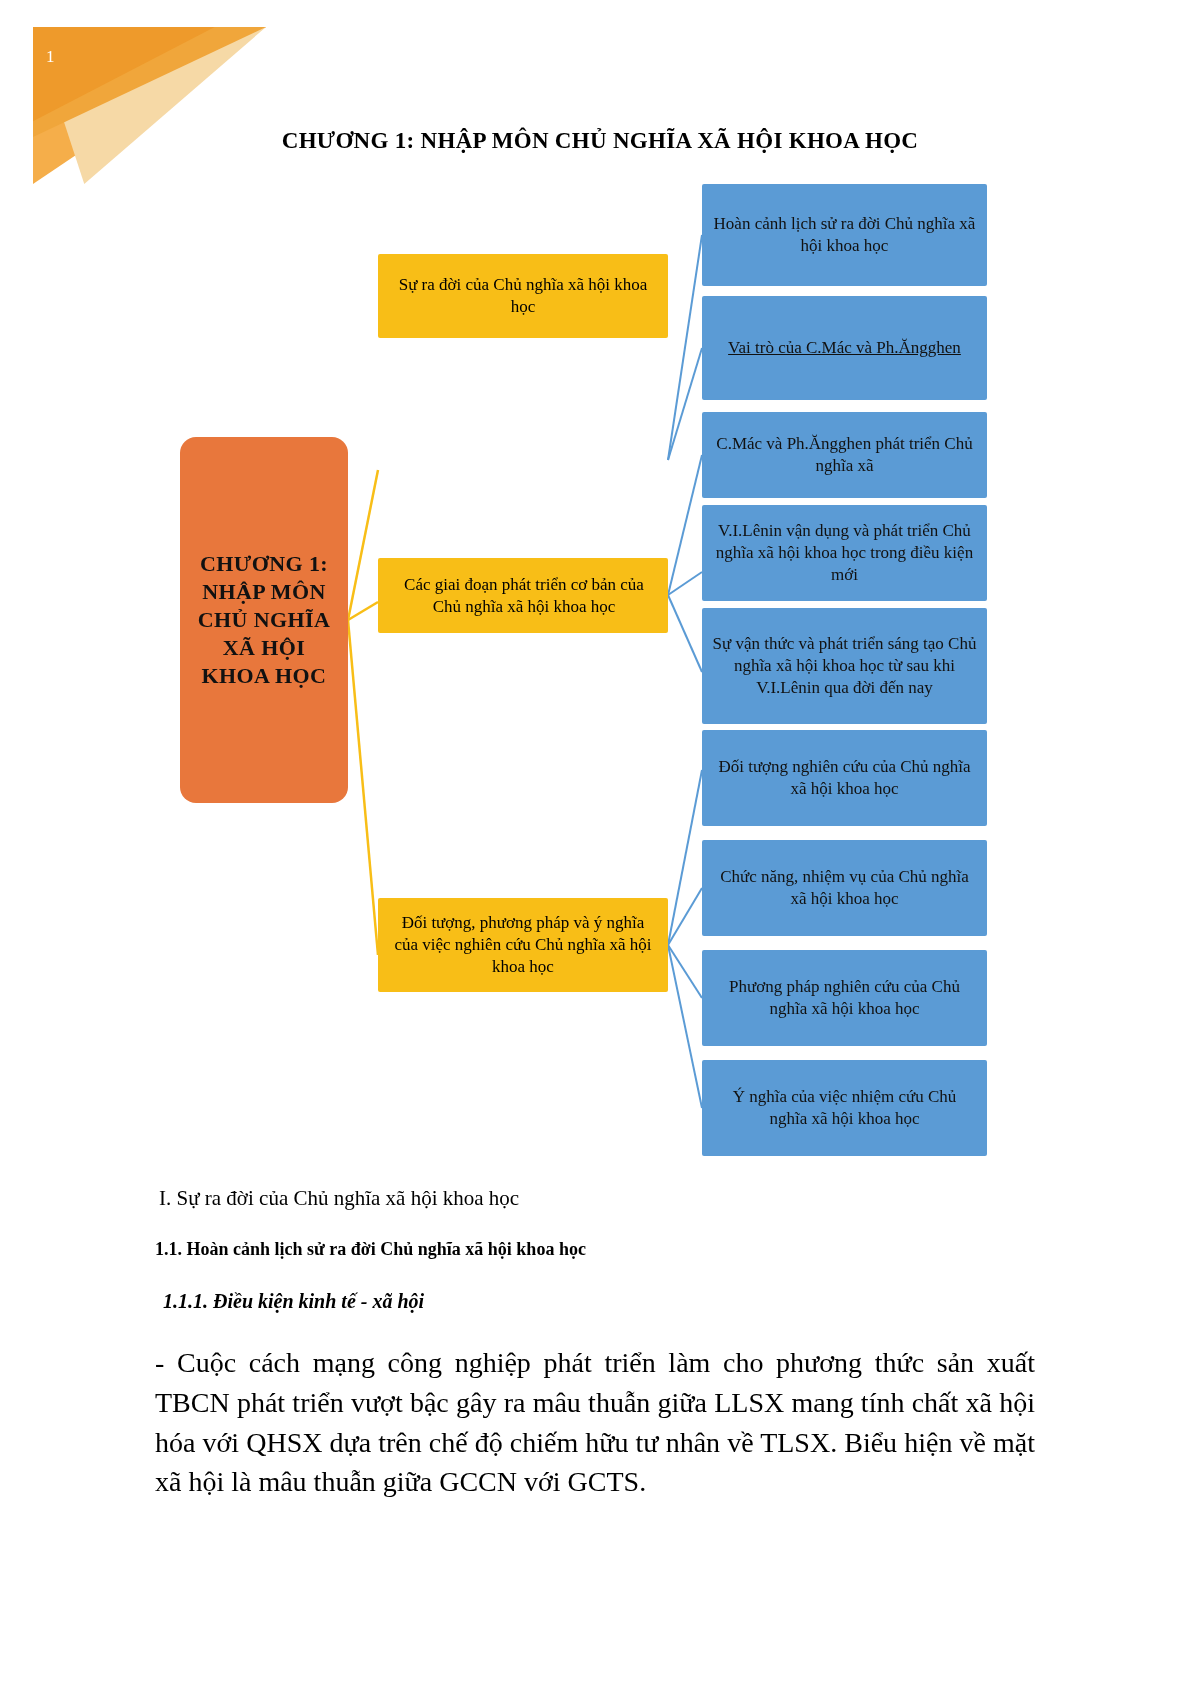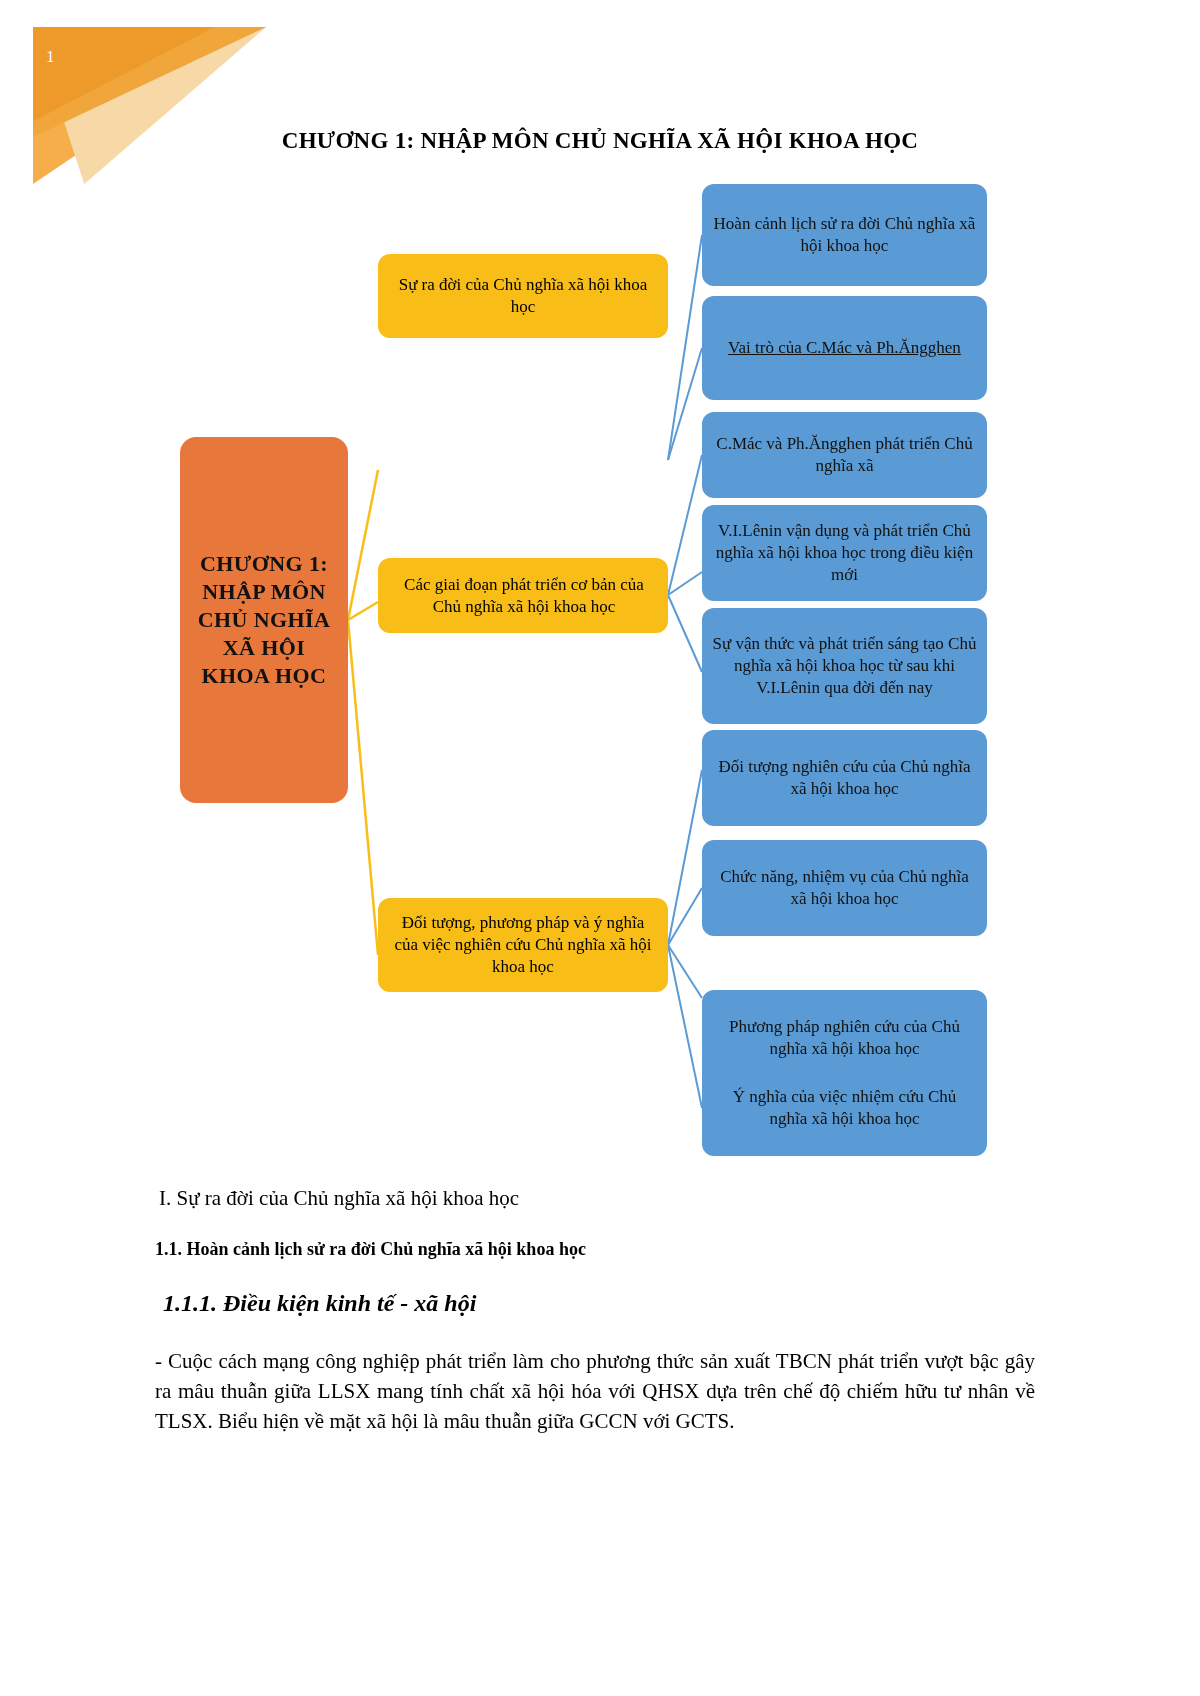--- a/index.html
+++ b/index.html
@@ -89,21 +89,21 @@
     height: 1000px;
     pointer-events: none;
   }
   .node {
     position: absolute;
     box-sizing: border-box;
     display: flex;
     align-items: center;
     justify-content: center;
     text-align: center;
-    border-radius: 12px;
+    border-radius: 2px;
     padding: 4px 10px;
     line-height: 1.28;
   }
   .node-root {
     background: #E8773C;
     color: #111111;
     font-weight: bold;
     font-size: 22px;
     border-radius: 16px;
     letter-spacing: 0.4px;
@@ -130,27 +130,27 @@
     font-size: 21px;
     font-weight: normal;
     margin: 0 0 28px 4px;
   }
   .heading-2 {
     font-size: 18px;
     font-weight: bold;
     margin: 0 0 30px 0;
   }
   .heading-3 {
-    font-size: 24px;
+    font-size: 20px;
     font-weight: bold;
     font-style: italic;
     margin: 0 0 30px 8px;
   }
   .body-paragraph {
-    font-size: 21px;
+    font-size: 28px;
     margin: 0;
     text-align: justify;
     line-height: 1.42;
   }
 </style>
 </head>
 <body>
 
 <div id="corner-decoration">
   <div class="tri tri-a"></div>
@@ -213,21 +213,21 @@
   <div class="node node-leaf" style="left:702px; top:438px; width:285px; height:116px;">
     <span>Sự vận thức và phát triển sáng tạo Chủ nghĩa xã hội khoa học từ sau khi V.I.Lênin qua đời đến nay</span>
   </div>
 
   <div class="node node-leaf" style="left:702px; top:560px; width:285px; height:96px;">
     <span>Đối tượng nghiên cứu của Chủ nghĩa xã hội khoa học</span>
   </div>
   <div class="node node-leaf" style="left:702px; top:670px; width:285px; height:96px;">
     <span>Chức năng, nhiệm vụ của Chủ nghĩa xã hội khoa học</span>
   </div>
-  <div class="node node-leaf" style="left:702px; top:780px; width:285px; height:96px;margin-top:40px;">
+  <div class="node node-leaf" style="left:702px; top:780px; width:285px; height:96px;">
     <span>Phương pháp nghiên cứu của Chủ nghĩa xã hội khoa học</span>
   </div>
   <div class="node node-leaf" style="left:702px; top:890px; width:285px; height:96px;">
     <span>Ý nghĩa của việc nhiệm cứu Chủ nghĩa xã hội khoa học</span>
   </div>
 </div>
 
 <div id="body-content">
   <p class="heading-1">I. Sự ra đời của Chủ nghĩa xã hội khoa học</p>
   <p class="heading-2">1.1. Hoàn cảnh lịch sử ra đời Chủ nghĩa xã hội khoa học</p>

